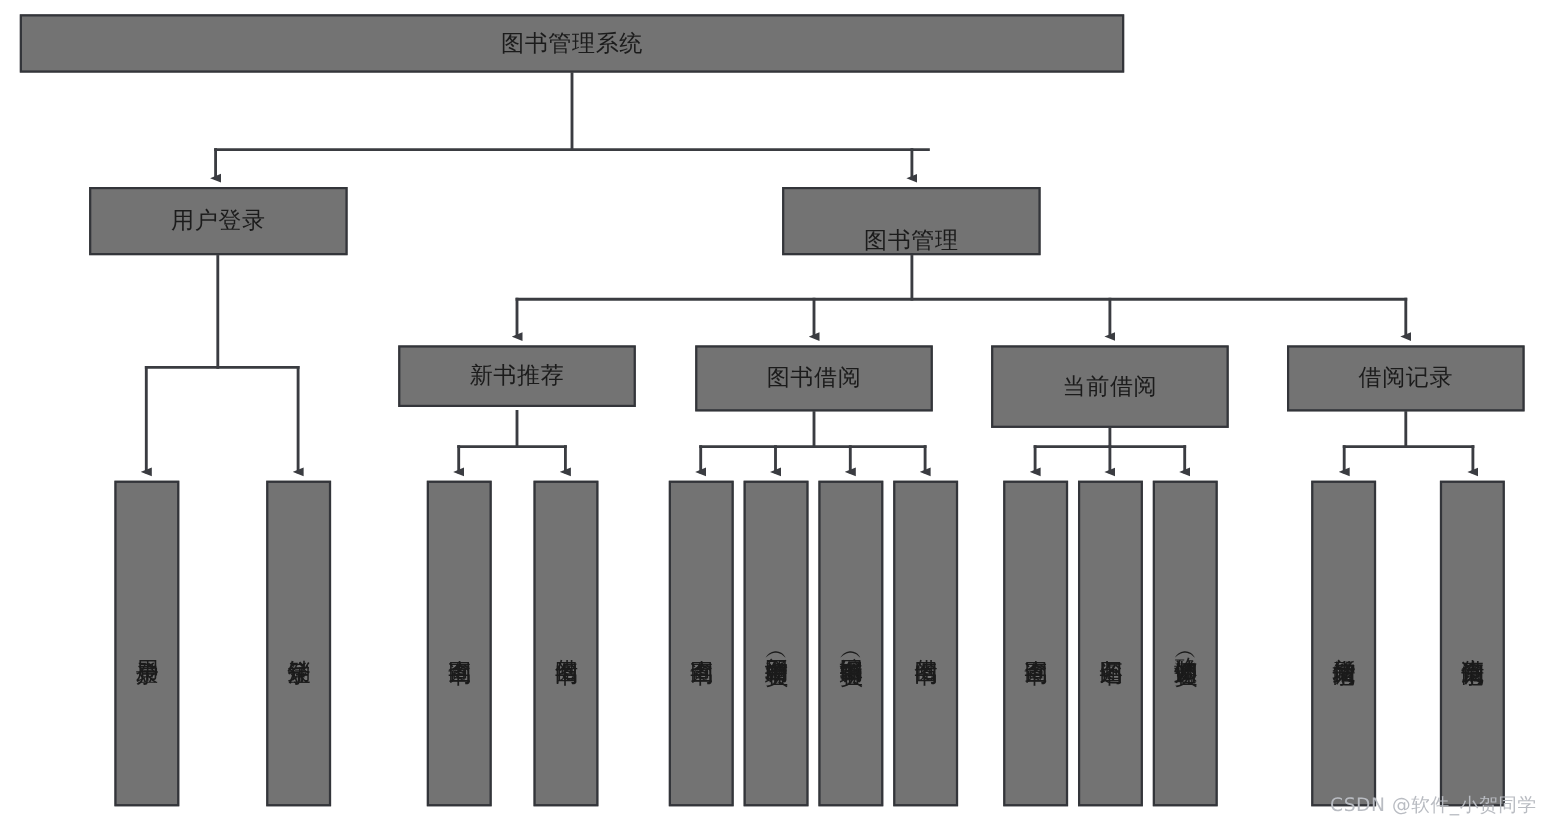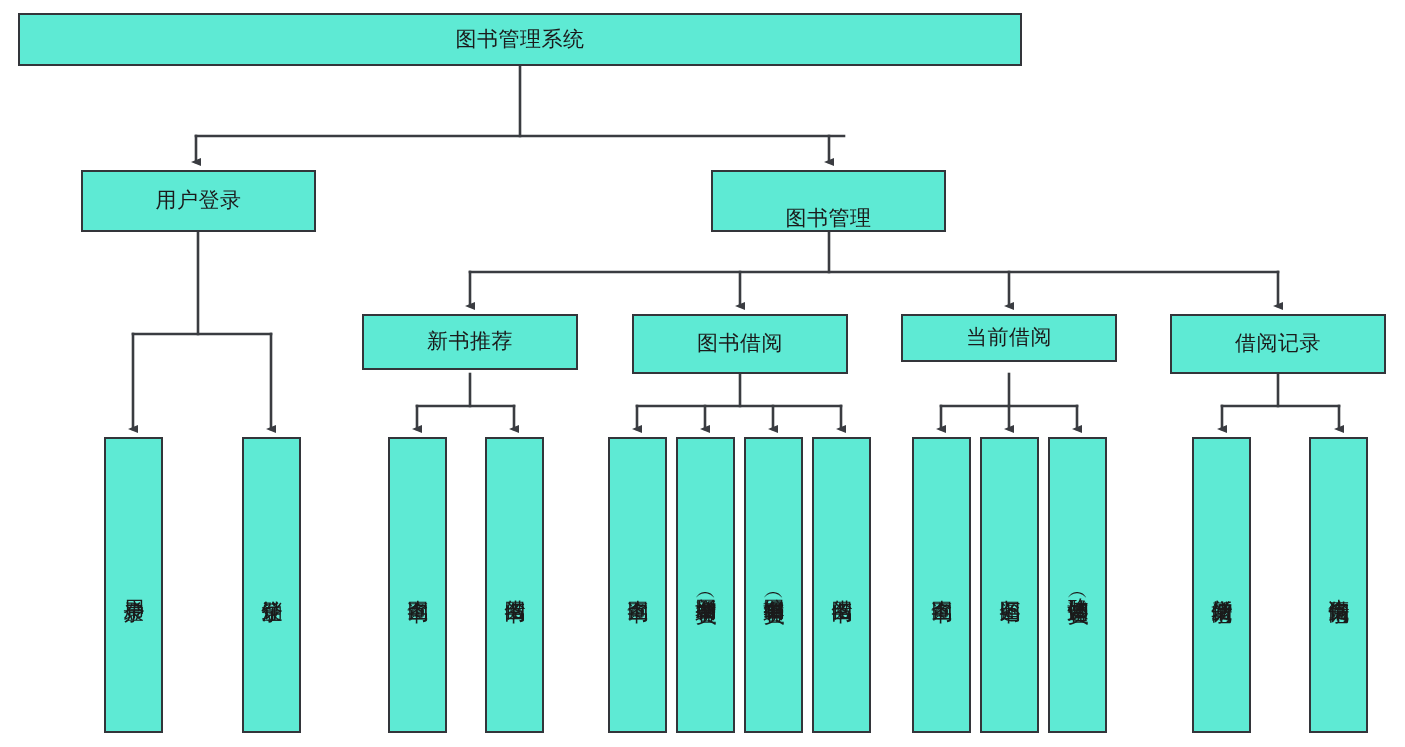--- a/index.html
+++ b/index.html
@@ -22,21 +22,21 @@
   #diagram-svg {
     position: absolute;
     left: 0;
     top: 0;
     width: 1405px;
     height: 747px;
   }
   .node-box {
     position: absolute;
     box-sizing: border-box;
-    background: #5eead4;
+    background: #737373;
     border: 2px solid #33353a;
     display: flex;
     align-items: center;
     justify-content: center;
     overflow: hidden;
   }
   .node-label-h {
     font-size: 21px;
     line-height: 1.1;
     color: #1b1b1b;
@@ -131,21 +131,21 @@
   </div>
 
   <div class="node-box" style="left:362px; top:314px; width:216px; height:56px;">
     <span class="node-label-h">新书推荐</span>
   </div>
 
   <div class="node-box" style="left:632px; top:314px; width:216px; height:60px;">
     <span class="node-label-h">图书借阅</span>
   </div>
 
-  <div class="node-box" style="left:901px; top:314px; width:216px; height:48px;">
+  <div class="node-box" style="left:901px; top:314px; width:216px; height:75px;">
     <span class="node-label-h">当前借阅</span>
   </div>
 
   <div class="node-box" style="left:1170px; top:314px; width:216px; height:60px;">
     <span class="node-label-h">借阅记录</span>
   </div>
 
   <div class="node-box" style="left:104px; top:437px; width:59px; height:296px;">
     <span class="node-label-v">用户登录</span>
   </div>
@@ -191,14 +191,15 @@
   </div>
 
   <div class="node-box" style="left:1192px; top:437px; width:59px; height:296px;">
     <span class="node-label-v">新增借阅记录</span>
   </div>
 
   <div class="node-box" style="left:1309px; top:437px; width:59px; height:296px;">
     <span class="node-label-v">查询借阅记录</span>
   </div>
 
+  <div class="watermark">CSDN @软件_小贺同学</div>
 
 </div>
 
 </body></html>

